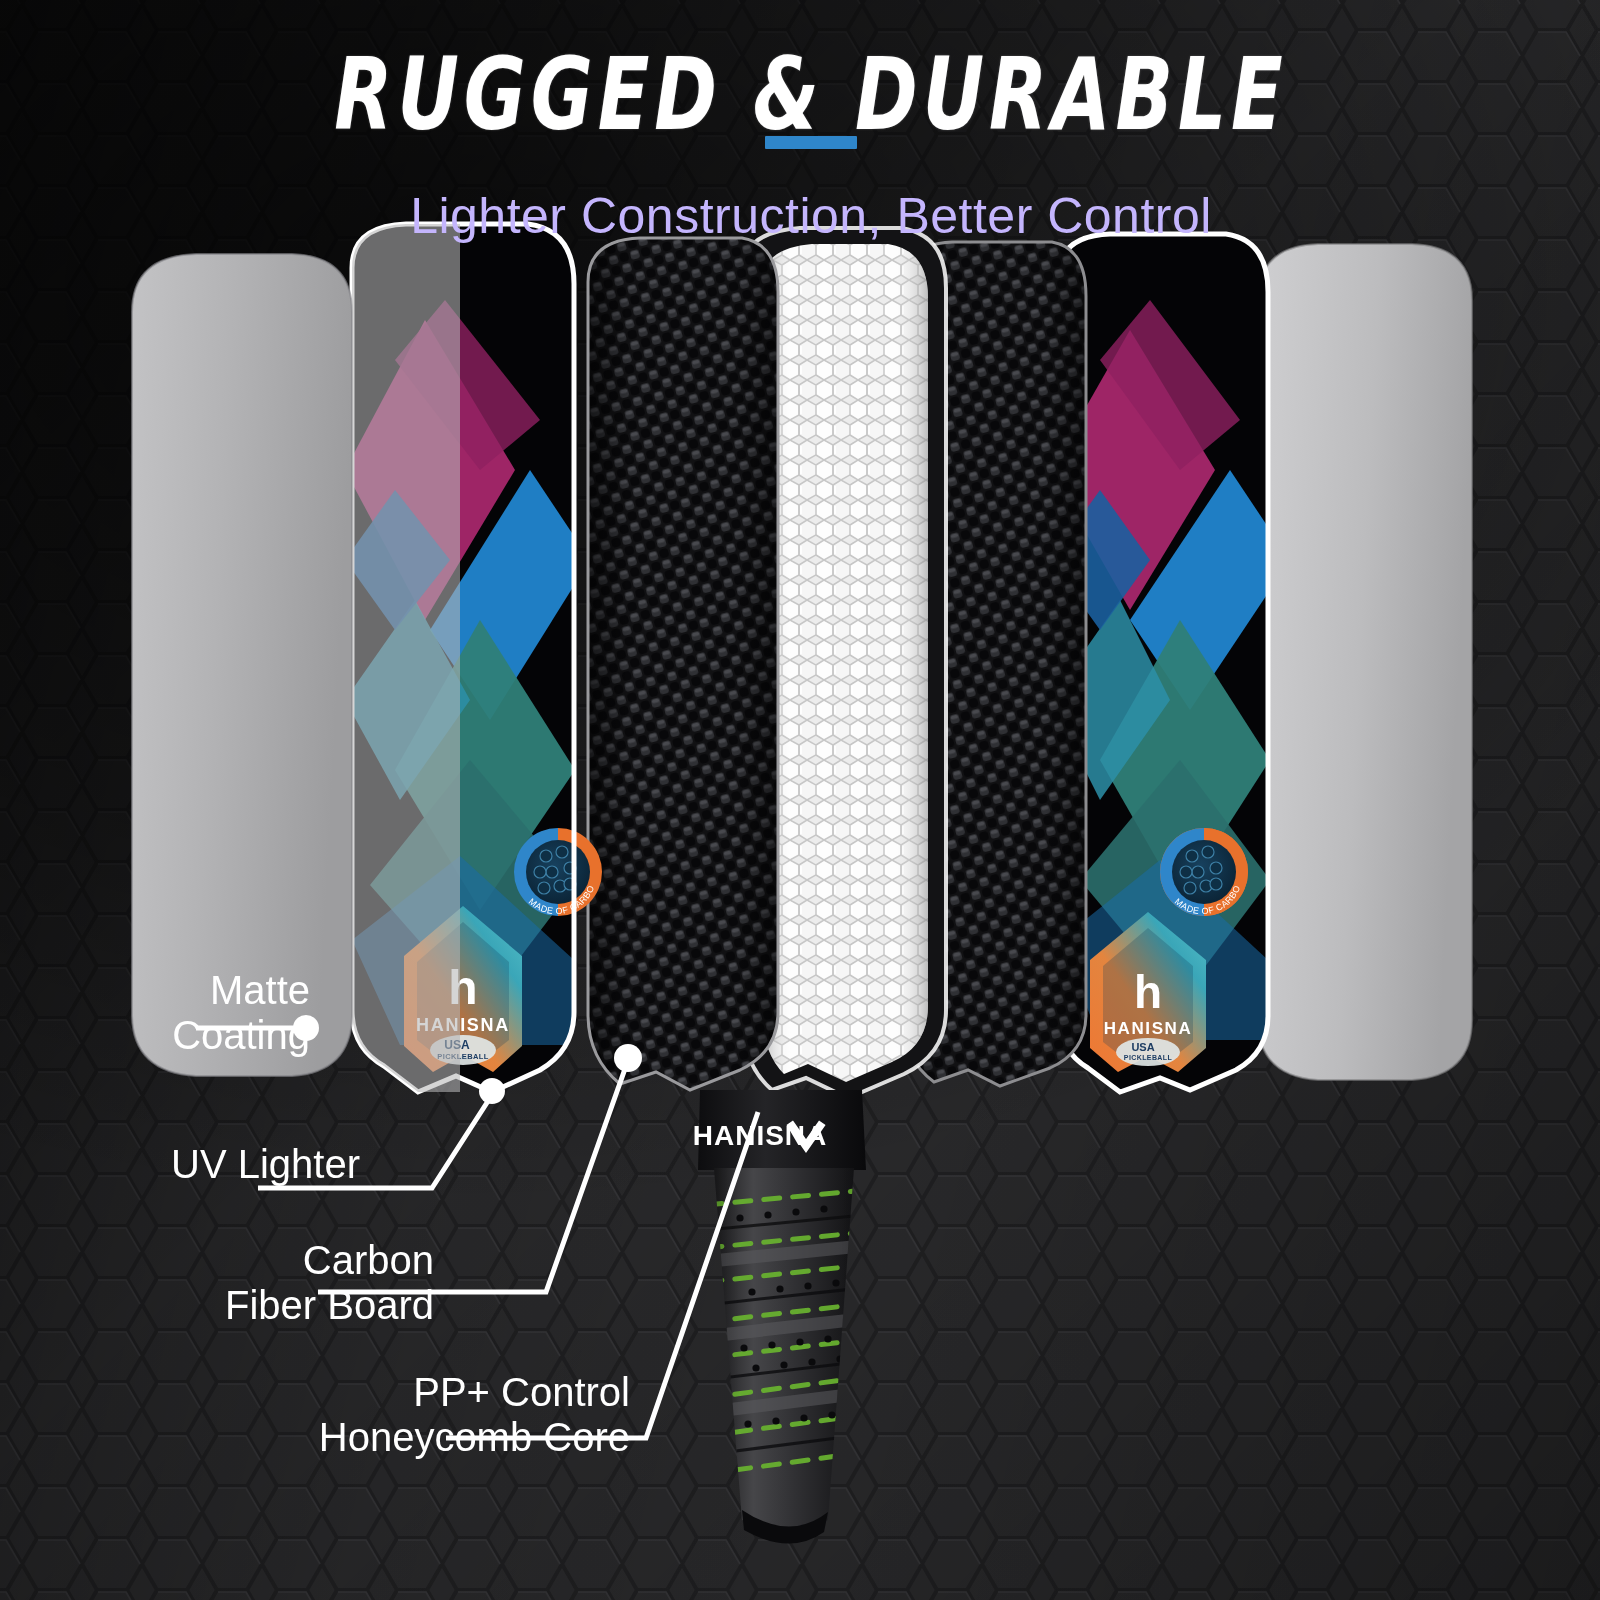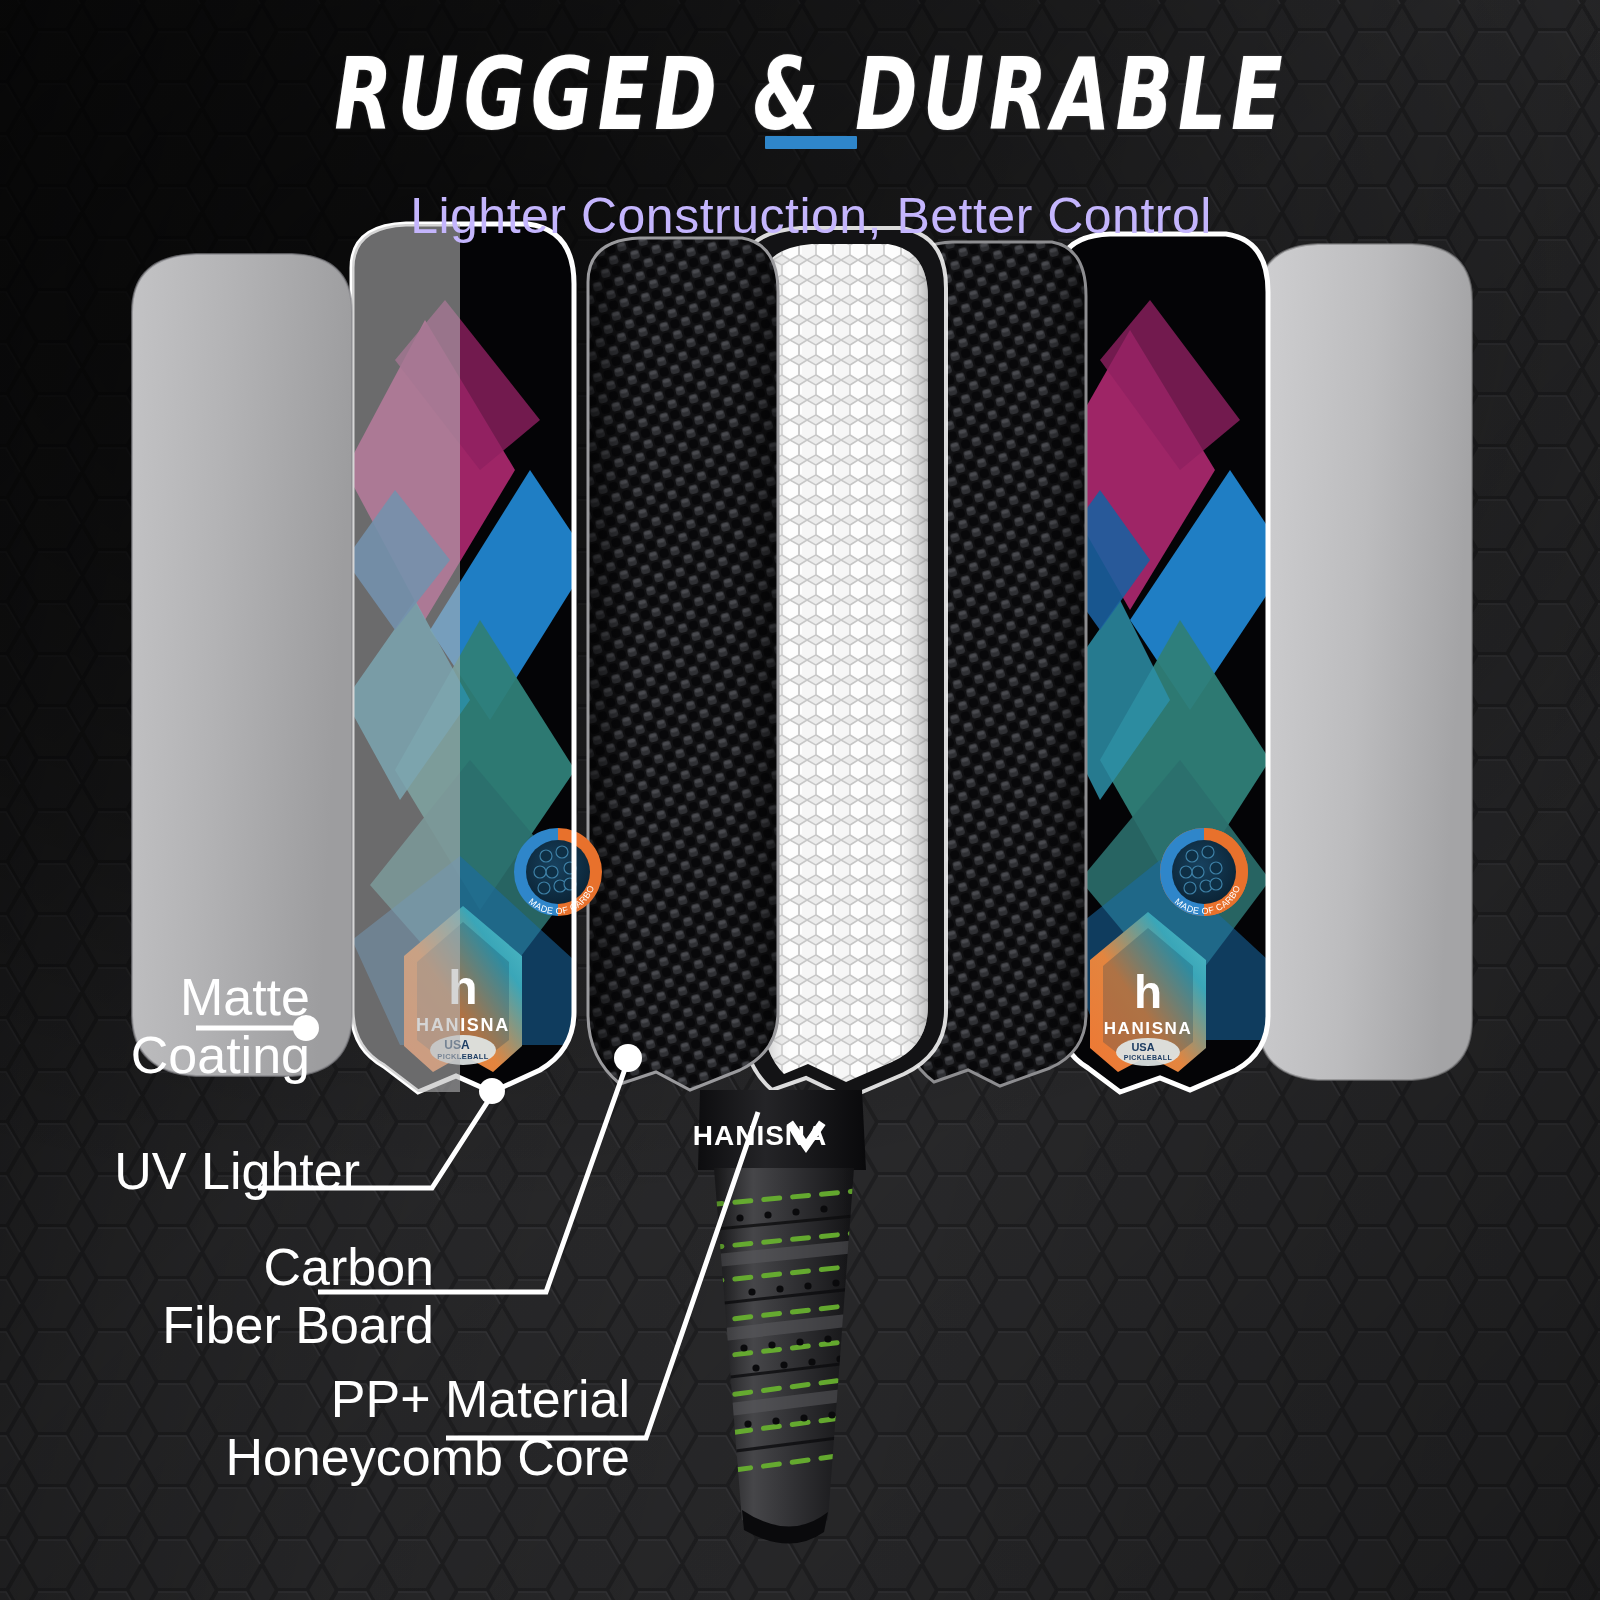--- a/index.html
+++ b/index.html
@@ -35,21 +35,21 @@
   }
   #subtitle{
     margin:16px;padding-top:22px;
     font-size:50px;color:#c4b5fd;font-weight:400;letter-spacing:.5px;
   }
 
   
   #stack{position:absolute;inset:0;z-index:10;}
 
   
-  .callout{position:absolute;z-index:30;color:#fff;font-size:52px;line-height:1.12;white-space:pre-line;}
+  .callout{position:absolute;z-index:30;color:#fff;font-size:40px;line-height:1.12;white-space:pre-line;}
   .callout.ralign{text-align:right;}
   #lbl-matte{left:10px;top:968px;width:300px;}
   #lbl-uv{left:10px;top:1142px;width:350px;}
   #lbl-carbon{left:4px;top:1238px;width:430px;}
   #lbl-pp{left:10px;top:1370px;width:620px;}
 
   #leaders{position:absolute;inset:0;z-index:29;pointer-events:none;}
 </style>
 </head>
 <body>
@@ -414,14 +414,14 @@
     <circle cx="492" cy="1091" r="13"></circle>
     <circle cx="628" cy="1058" r="14"></circle>
   </g>
 </svg>
 
 <div class="callout ralign" id="lbl-matte">Matte
 Coating</div>
 <div class="callout ralign" id="lbl-uv">UV Lighter</div>
 <div class="callout ralign" id="lbl-carbon">Carbon
 Fiber Board</div>
-<div class="callout ralign" id="lbl-pp">PP+ Material
+<div class="callout ralign" id="lbl-pp">PP+ Control
 Honeycomb Core</div>
 
 </body></html>

